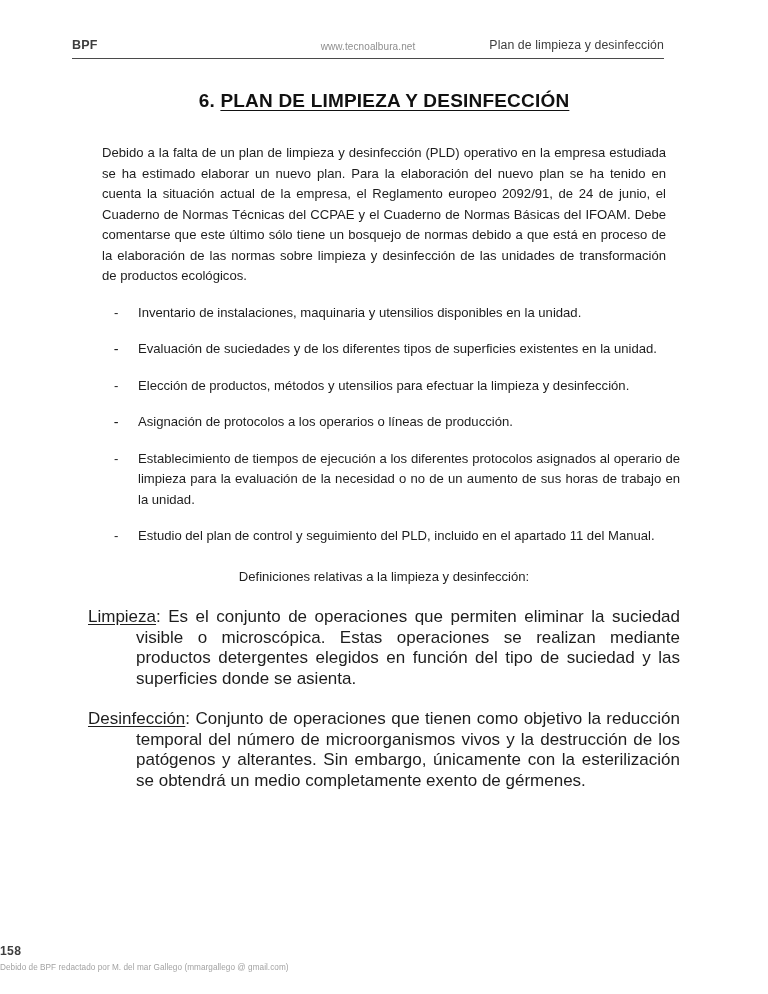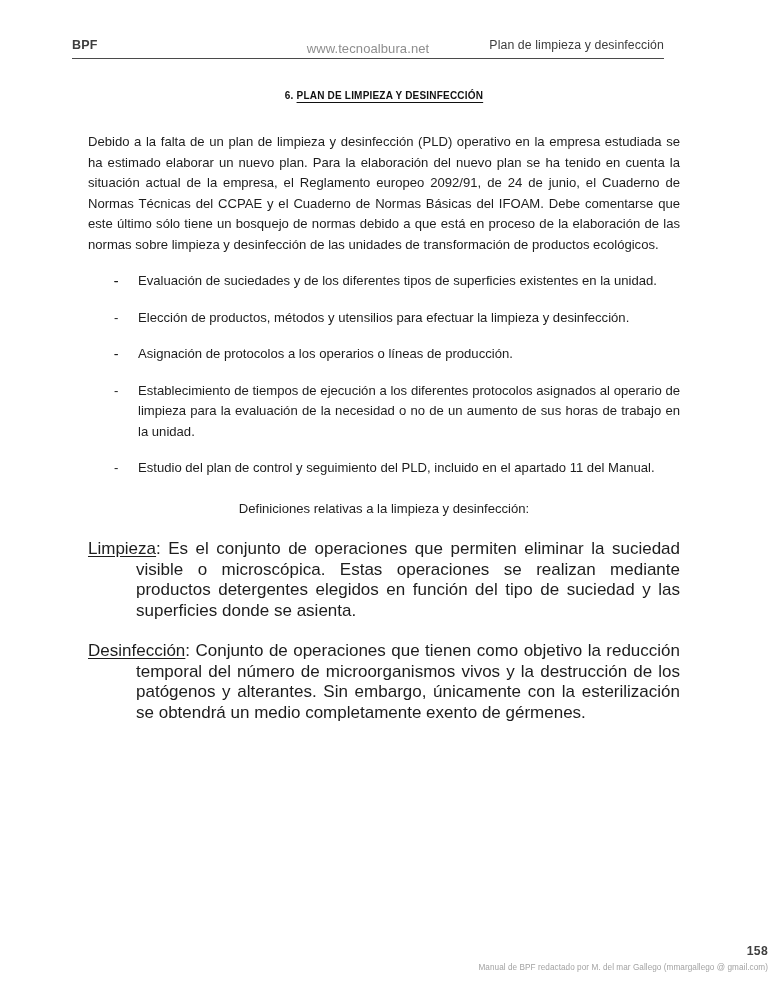--- a/index.html
+++ b/index.html
@@ -44,21 +44,21 @@
     font-weight: bold;
     color: #3d3d3d;
     letter-spacing: 0.2px;
   }
   .hdr-center {
     position: absolute;
     left: 0;
     right: 0;
     top: 3px;
     text-align: center;
-    font-size: 13px;
+    font-size: 10px;
     color: #8e8e8e;
     letter-spacing: 0.1px;
   }
   .hdr-right {
     position: absolute;
     right: 0;
     top: 0;
     font-size: 12.3px;
     color: #3d3d3d;
     letter-spacing: 0.1px;
@@ -66,21 +66,21 @@
 
   
   .content {
     position: absolute;
     left: 88px;
     top: 78px;
     width: 592px;
   }
 
   h1.doc-title {
-    font-size: 10px;
+    font-size: 19px;
     font-weight: bold;
     text-align: center;
     margin: 12px 0 0 0;
     padding: 0;
     letter-spacing: 0.2px;
     color: #111;
   }
   h1.doc-title .num { text-decoration: none; }
   h1.doc-title .ul { text-decoration: underline; text-underline-offset: 3px; }
 
@@ -90,21 +90,21 @@
     margin: 34px 0 0 0;
     padding: 0;
     letter-spacing: 0.1px;
     color: #111;
   }
 
   p.body {
     font-size: 13.1px;
     line-height: 20.5px;
     text-align: justify;
-    margin: 0;
+    margin: 14px;
     padding: 0;
     color: #1d1d1d;
   }
   p.p-intro { margin-top: 31px; }
   p.p-lead  { margin-top: 21px; }
   p.p-defs  { margin-top: 20px; text-align: center; }
 
   
   ul.dash-list {
     list-style: none;
@@ -142,21 +142,21 @@
     text-decoration: underline;
     text-underline-offset: 2px;
   }
 
   
   .footer {
     position: absolute;
     left: 0;
     right: 0;
     bottom: 22px;
-    text-align: right;
+    text-align: left;
   }
   .footer .pageno {
     font-size: 12.2px;
     font-weight: bold;
     color: #3f3f3f;
     letter-spacing: 0.3px;
   }
   .footer .credit {
     margin-top: 5px;
     font-size: 8.2px;
@@ -179,36 +179,36 @@
 
   <div class="content">
 
     <h1 class="doc-title"><span class="num">6. </span><span class="ul">PLAN DE LIMPIEZA Y DESINFECCIÓN</span></h1>
 
 
     <p class="body p-intro">Debido a la falta de un plan de limpieza y desinfección (PLD) operativo en la empresa estudiada se ha estimado elaborar un nuevo plan. Para la elaboración del nuevo plan se ha tenido en cuenta la situación actual de la empresa, el Reglamento europeo 2092/91, de 24 de junio, el Cuaderno de Normas Técnicas del CCPAE y el Cuaderno de Normas Básicas del IFOAM. Debe comentarse que este último sólo tiene un bosquejo de normas debido a que está en proceso de la elaboración de las normas sobre limpieza y desinfección de las unidades de transformación de productos ecológicos.</p>
 
 
     <ul class="dash-list">
-      <li><span class="dash">-</span></li>
+      <li><span class="dash">-</span><span>Inventario de instalaciones, maquinaria y utensilios disponibles en la unidad.</span></li>
       <li><span class="dash">-</span></li>
       <li><span class="dash">-</span><span>Evaluación de suciedades y de los diferentes tipos de superficies existentes en la unidad.</span></li>
       <li><span class="dash">-</span><span>Elección de productos, métodos y utensilios para efectuar la limpieza y desinfección.</span></li>
       <li><span class="dash">-</span></li>
       <li><span class="dash">-</span><span>Asignación de protocolos a los operarios o líneas de producción.</span></li>
       <li><span class="dash">-</span><span>Establecimiento de tiempos de ejecución a los diferentes protocolos asignados al operario de limpieza para la evaluación de la necesidad o no de un  aumento de sus horas de trabajo en la unidad.</span></li>
       <li><span class="dash">-</span><span>Estudio del plan de control y seguimiento del PLD, incluido en el apartado 11 del Manual.</span></li>
     </ul>
 
     <p class="body p-defs">Definiciones relativas a la limpieza y desinfección:</p>
 
     <p class="def"><span class="term">Limpieza</span><span>: Es el conjunto de operaciones que permiten eliminar la suciedad visible o microscópica. Estas operaciones se realizan mediante productos detergentes elegidos en función del tipo de suciedad y las superficies donde se asienta.</span></p>
 
     <p class="def"><span class="term">Desinfección</span><span>: Conjunto de operaciones que tienen como objetivo la reducción temporal del número de microorganismos vivos y la destrucción de los patógenos y alterantes. Sin embargo, únicamente con la esterilización se obtendrá un medio completamente exento de gérmenes.</span></p>
 
   </div>
 
   <div class="footer">
     <div class="pageno">158</div>
-    <div class="credit">Manual de BPF redactado por M. del mar Gallego (mmargallego @ gmail.com)</div>
+    <div class="credit">Debido de BPF redactado por M. del mar Gallego (mmargallego @ gmail.com)</div>
   </div>
 
 </div>
 
 </body></html>

